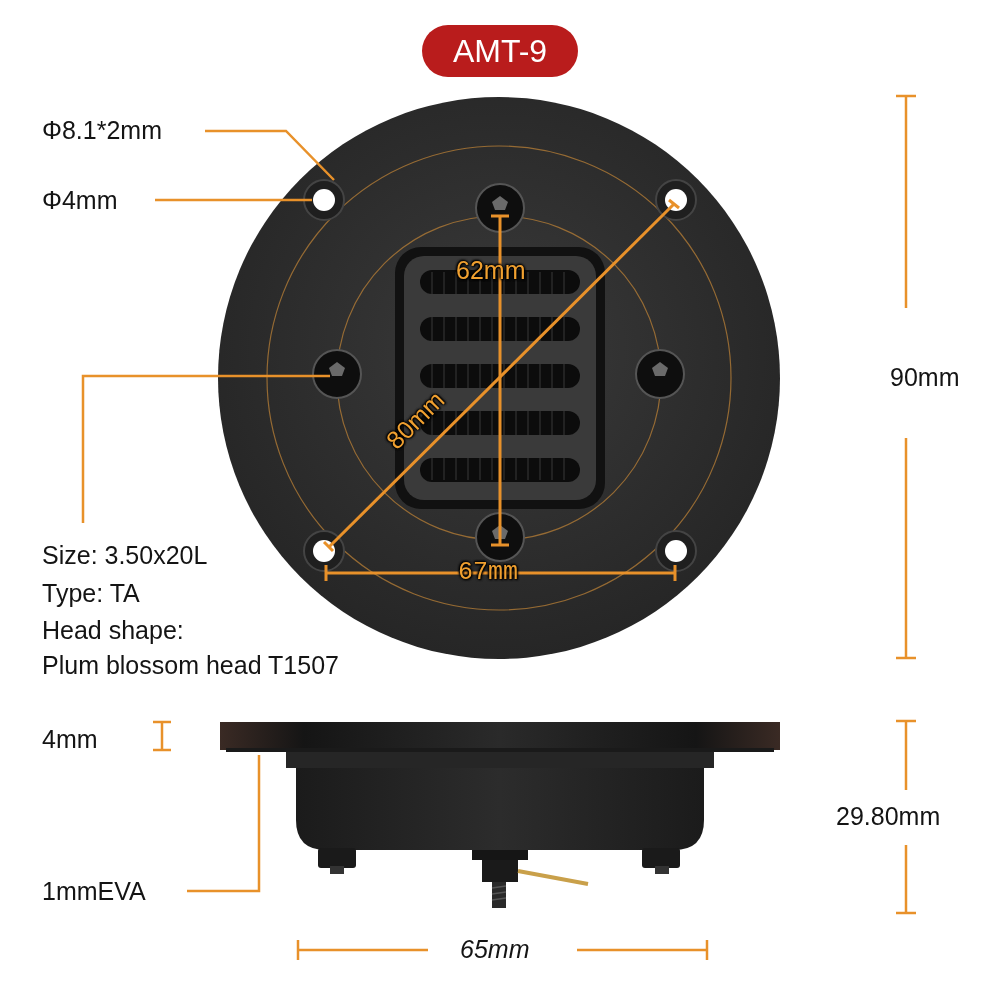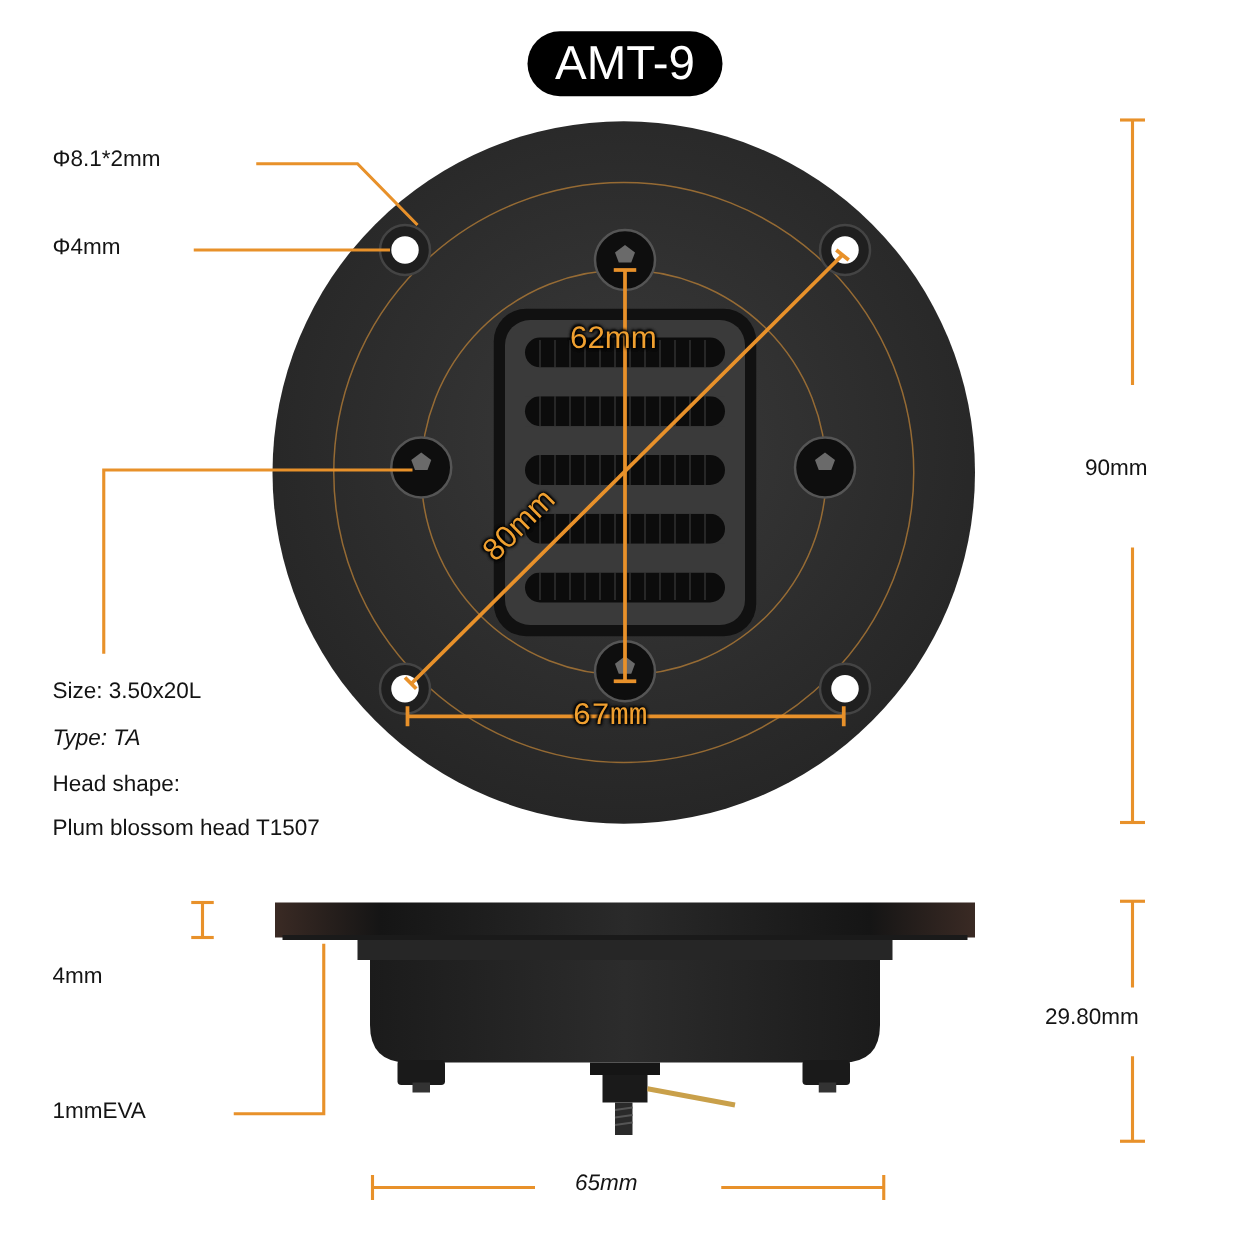--- a/index.html
+++ b/index.html
@@ -1,20 +1,20 @@
 <!DOCTYPE html>
 <html><head>
 <meta charset="utf-8">
 <style>
   html, body { margin:0; padding:0; background:#ffffff; }
   body { width:1000px; height:1000px; position:relative; overflow:hidden;
          font-family:"Liberation Sans", sans-serif; color:#111; }
-  .label { position:absolute; font-size:18px; color:#141414; white-space:nowrap; line-height:1; }
+  .label { position:absolute; font-size:25px; color:#141414; white-space:nowrap; line-height:1; }
   .model-pill { position:absolute; left:422px; top:25px; width:156px; height:52px;
-    background:#000000; color:#fff; border-radius:26px; font-size:38px;
+    background:#b91c1c; color:#fff; border-radius:26px; font-size:32px;
     display:flex; align-items:center; justify-content:center; }
   .dimtxt { position:absolute; font-size:25px; font-weight:normal; color:#f0a030;
     text-shadow: 0 0 3px #000, 0 0 3px #000, 1px 1px 2px #000, -1px -1px 2px #000;
     white-space:nowrap; line-height:1; }
   svg { position:absolute; left:0; top:0; }
 </style>
 </head>
 <body>
 
 <div class="model-pill">AMT-9</div>
@@ -165,26 +165,26 @@
     <line x1="577" y1="950" x2="707" y2="950"></line>
     <line x1="298" y1="940" x2="298" y2="960"></line>
     <line x1="707" y1="940" x2="707" y2="960"></line>
   </g>
 </svg>
 
 <div class="label" style="left:42px;top:118px;">Φ8.1*2mm</div>
 <div class="label" style="left:42px;top:188px;">Φ4mm</div>
 
 <div class="label" style="left:42px;top:543px;text-align:center;">Size: 3.50x20L</div>
-<div class="label" style="left:42px;top:581px;font-style:italic;">Type: TA</div>
+<div class="label" style="left:42px;top:581px;">Type: TA</div>
 <div class="label" style="left:42px;top:618px;text-align:right;">Head shape:</div>
 <div class="label" style="left:42px;top:653px;">Plum blossom head T1507</div>
 
 <div class="dimtxt" style="left:456px;top:258px;">62mm</div>
 <div class="dimtxt" style="left:382px;top:436px;transform:rotate(-45deg);transform-origin:left top;">80mm</div>
 <div class="dimtxt" style="left:458px;top:560px;background:transparent;font-family:Liberation Mono, monospace;">67mm</div>
 
-<div class="label" style="left:868px;top:365px;">90mm</div>
+<div class="label" style="left:890px;top:365px;">90mm</div>
 
-<div class="label" style="left:42px;top:727px;margin-top:44px;">4mm</div>
+<div class="label" style="left:42px;top:727px;">4mm</div>
 <div class="label" style="left:42px;top:879px;">1mmEVA</div>
 <div class="label" style="left:836px;top:804px;">29.80mm</div>
 <div class="label" style="left:460px;top:937px;font-style:italic;">65mm</div>
 
 </body></html>

